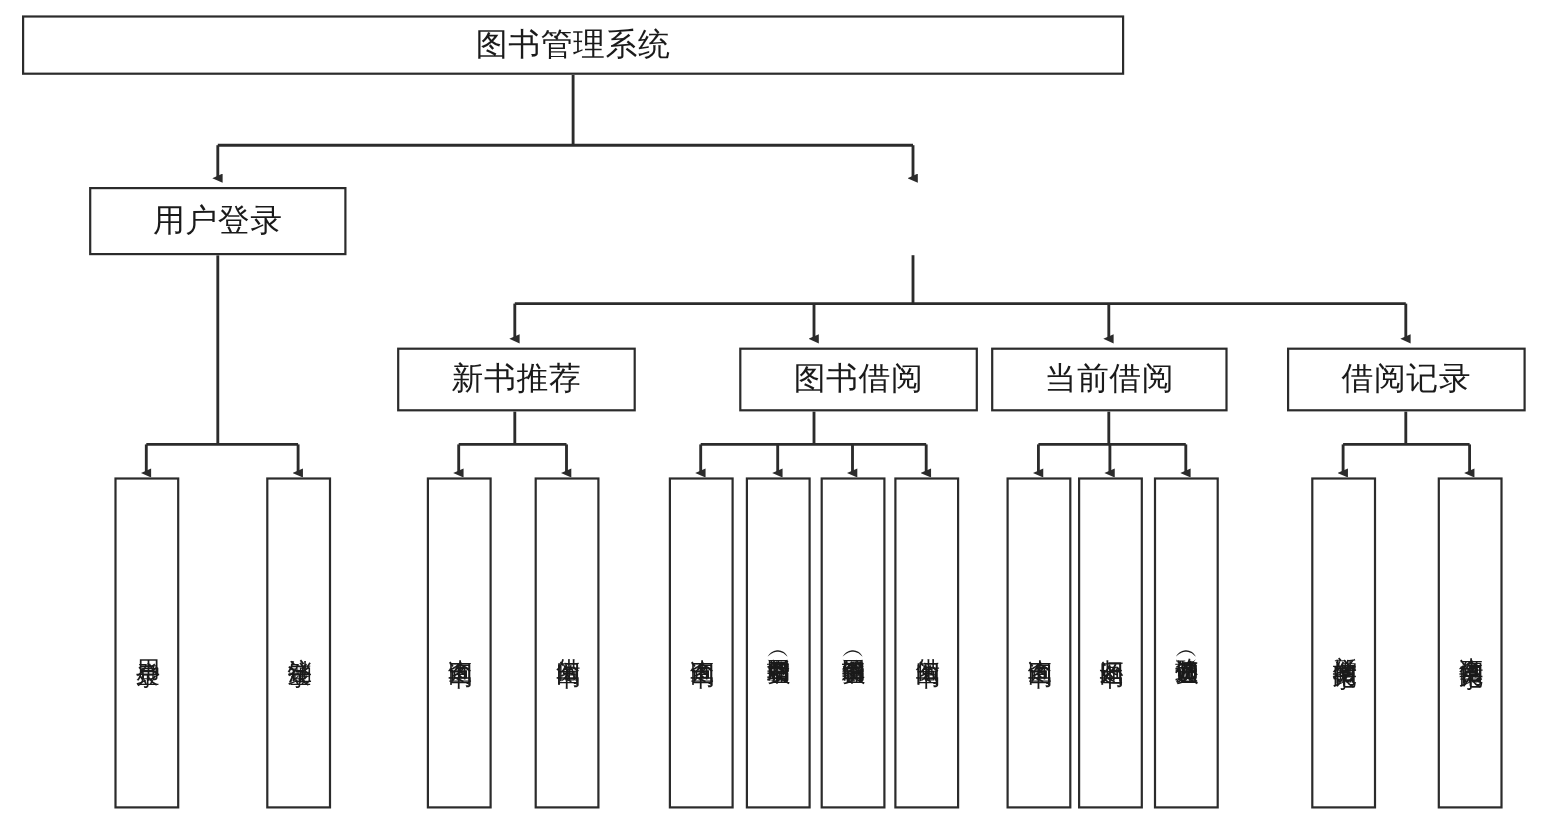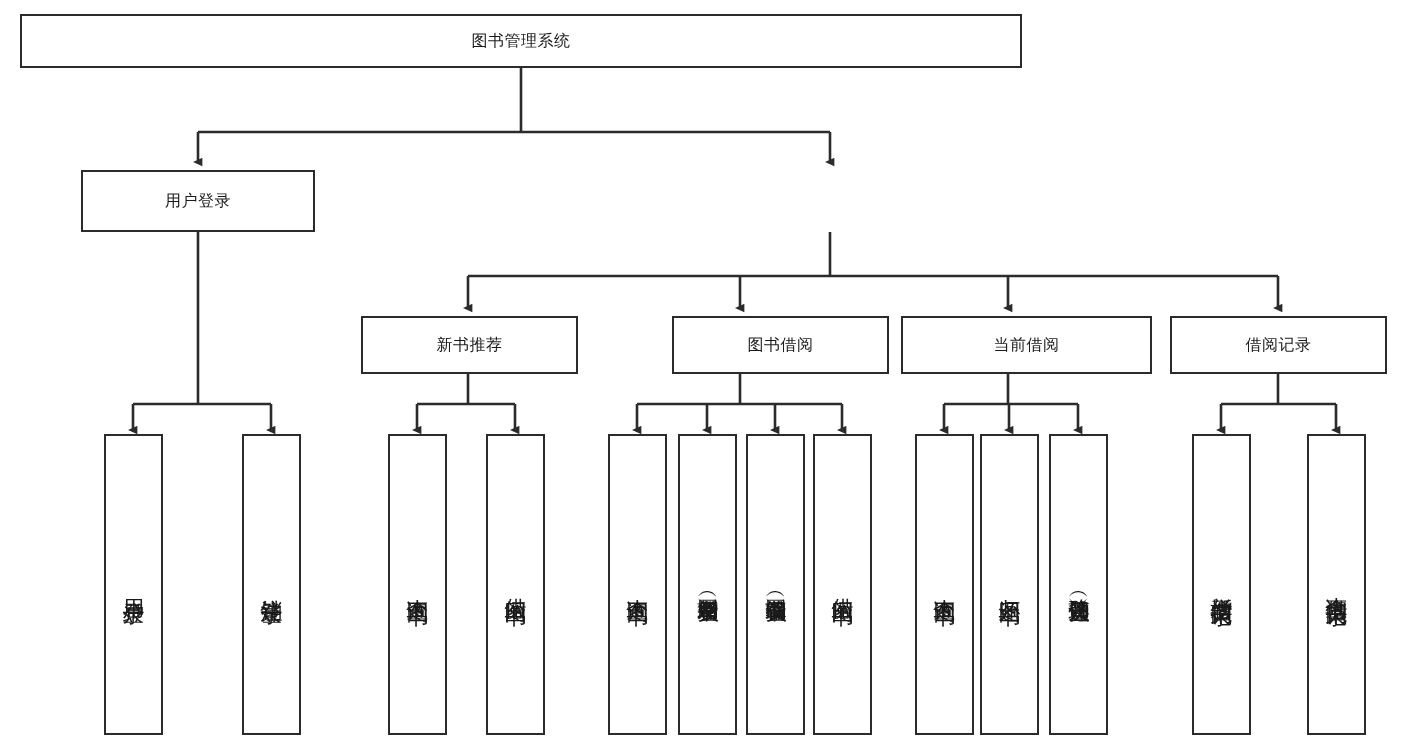--- a/index.html
+++ b/index.html
@@ -28,21 +28,21 @@
     position: absolute;
     box-sizing: border-box;
     border: 2.5px solid #2b2b2b;
     background: #ffffff;
     display: flex;
     align-items: center;
     justify-content: center;
     color: #1a1a1a;
   }
   .node.h-node {
-    font-size: 16px;
+    font-size: 29px;
     line-height: 1.1;
     letter-spacing: 0.5px;
     white-space: nowrap;
   }
   .node.v-node {
     align-items: center;
     justify-content: center;
   }
   .vtext {
     writing-mode: vertical-rl;
@@ -128,21 +128,21 @@
   <div class="node h-node" style="left:81px; top:170px; width:234px; height:62px;">
     <span>用户登录</span>
   </div>
 
   <div class="node h-node" style="left:361px; top:316px; width:217px; height:58px;">
     <span>新书推荐</span>
   </div>
   <div class="node h-node" style="left:632px; top:316px; width:217px; height:58px;margin-left:40px;">
     <span>图书借阅</span>
   </div>
-  <div class="node h-node" style="left:901px; top:316px; width:251px; height:58px;">
+  <div class="node h-node" style="left:901px; top:316px; width:215px; height:58px;">
     <span>当前借阅</span>
   </div>
   <div class="node h-node" style="left:1170px; top:316px; width:217px; height:58px;">
     <span>借阅记录</span>
   </div>
 
   <div class="node v-node" style="left:104px; top:434px; width:59px; height:301px;">
     <span class="vtext">用户登录</span>
   </div>
   <div class="node v-node" style="left:242px; top:434px; width:59px; height:301px;">

